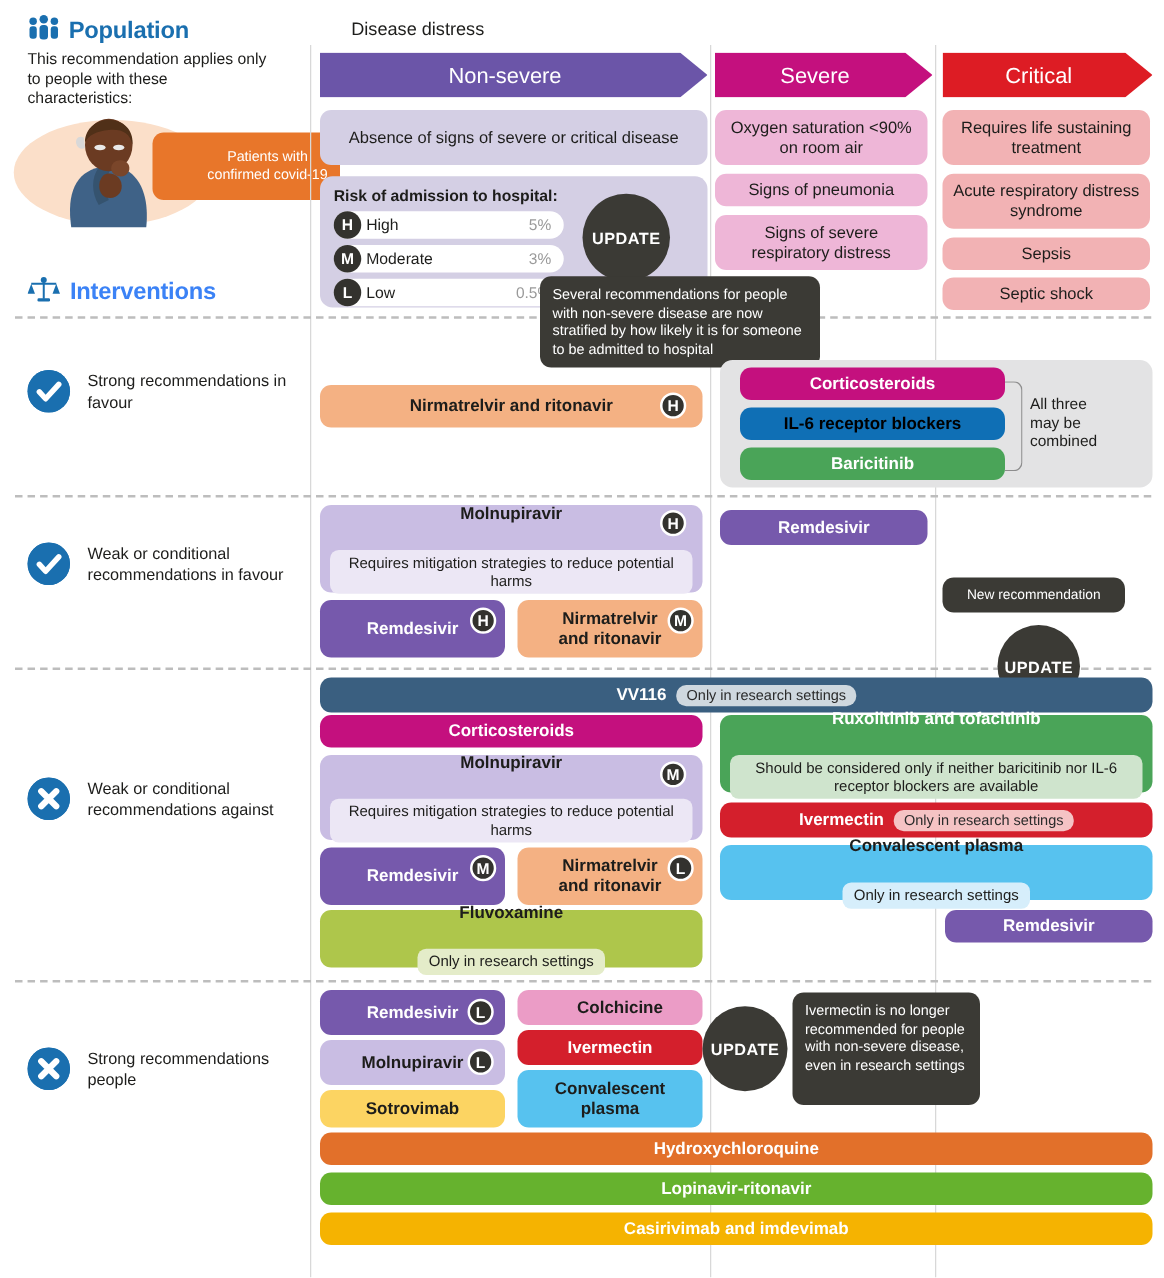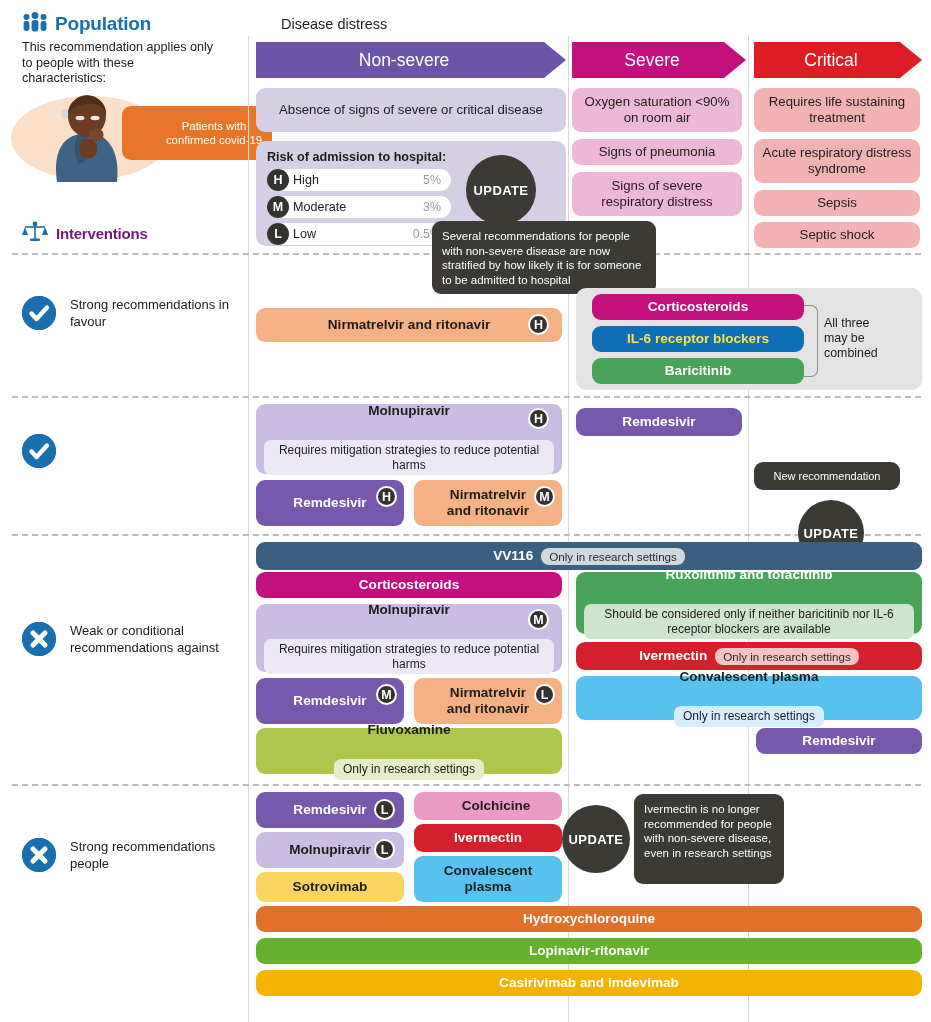--- a/index.html
+++ b/index.html
@@ -13,21 +13,21 @@
   .pop-title{position:absolute;left:22px;top:12px;display:flex;align-items:center;gap:7px;}
   .pop-title .ttxt{color:#1a6faf;font-size:19px;font-weight:bold;letter-spacing:-.2px;}
   .people-icon{display:block;}
   .pop-desc{position:absolute;left:22px;top:40px;width:195px;font-size:12.6px;line-height:15.6px;color:#1d1d1b;}
   .pop-art{position:absolute;left:5px;top:92px;width:230px;height:90px;}
   .oval{position:absolute;left:6px;top:4px;width:158px;height:84px;border-radius:50%;background:#fbdfc9;}
   .patient-svg{position:absolute;left:22px;top:2px;}
   .conf-badge{position:absolute;left:117px;top:14px;width:116px;height:54px;background:#e8762a;border-radius:9px;
               color:#fff;font-size:11.4px;line-height:14.4px;text-align:center;display:flex;align-items:center;justify-content:center;padding-left:34px;}
   .int-title{position:absolute;left:22px;top:220px;display:flex;align-items:center;gap:8px;}
-  .int-title .ttxt{color:#701a75;font-size:15px;font-weight:bold;letter-spacing:-.2px;}
+  .int-title .ttxt{color:#3b82f6;font-size:19px;font-weight:bold;letter-spacing:-.2px;}
   .rowlabel{position:absolute;left:22px;display:flex;gap:14px;align-items:flex-start;width:215px;}
   .rowlabel .rtxt{font-size:13px;line-height:17px;color:#1d1d1b;}
   .cico{flex:0 0 auto;width:34px;height:34px;border-radius:50%;background:#1a6faf;position:relative;}
   .cico svg{position:absolute;left:0;top:0;}
 
   
   .vdiv{position:absolute;width:1px;background:#d8d8d8;top:36px;height:986px;}
   .hdiv{position:absolute;left:12px;right:10px;border-top:2px dashed #bdbdbd;height:0;}
 
   
@@ -134,20 +134,21 @@
     <span class="rtxt">Strong recommendations in favour</span>
   </div>
 
   <div class="rowlabel" style="top:434px">
     <span class="cico">
       <svg width="34" height="34" viewBox="0 0 34 34">
           <circle cx="17" cy="17" r="17" fill="#1a6faf"></circle>
       <path d="M9.5 17.5 L14.5 23 L25 11.5" stroke="#fff" stroke-width="4.4" fill="none" stroke-linecap="round" stroke-linejoin="round"></path>
         </svg>
     </span>
+    <span class="rtxt">Weak or conditional recommendations in favour</span>
   </div>
 
   <div class="rowlabel" style="top:622px">
     <span class="cico">
       <svg width="34" height="34" viewBox="0 0 34 34">
           <circle cx="17" cy="17" r="17" fill="#1a6faf"></circle>
       <path d="M11 11 L23 23 M23 11 L11 23" stroke="#fff" stroke-width="5" stroke-linecap="round"></path>
         </svg>
     </span>
     <span class="rtxt">Weak or conditional recommendations against</span>
@@ -244,21 +245,21 @@
 <div class="greybox" style="left:576px;top:288px;width:346px;height:102px;"></div>
 
 <div class="pill" style="left:256px;top:308px;width:306px;height:34px;background:#f4b183;">
   <span class="ttl">Nirmatrelvir and ritonavir</span>
 </div>
 <div class="badge" style="left:528px;top:314px;">H</div>
 
 <div class="pill" style="left:592px;top:294px;width:212px;height:26px;background:#c4107e;color:#fff;">
   <span class="ttl">Corticosteroids</span>
 </div>
-<div class="pill" style="left:592px;top:326px;width:212px;height:26px;background:#0f6fb5;color:#fde047;">
+<div class="pill" style="left:592px;top:326px;width:212px;height:26px;background:#0f6fb5;color:#000000;">
   <span class="ttl">IL-6 receptor blockers</span>
 </div>
 <div class="pill" style="left:592px;top:358px;width:212px;height:26px;background:#4aa458;color:#fff;">
   <span class="ttl">Baricitinib</span>
 </div>
 <div class="bracket" style="left:804px;top:305px;width:14px;height:72px;"></div>
 <div class="bracket-txt" style="left:824px;top:316px;width:60px;">All three may be combined</div>
 
 <div class="pill" style="left:256px;top:404px;width:306px;height:70px;background:#c9bde3;">
   <span class="ttl">Molnupiravir</span>

